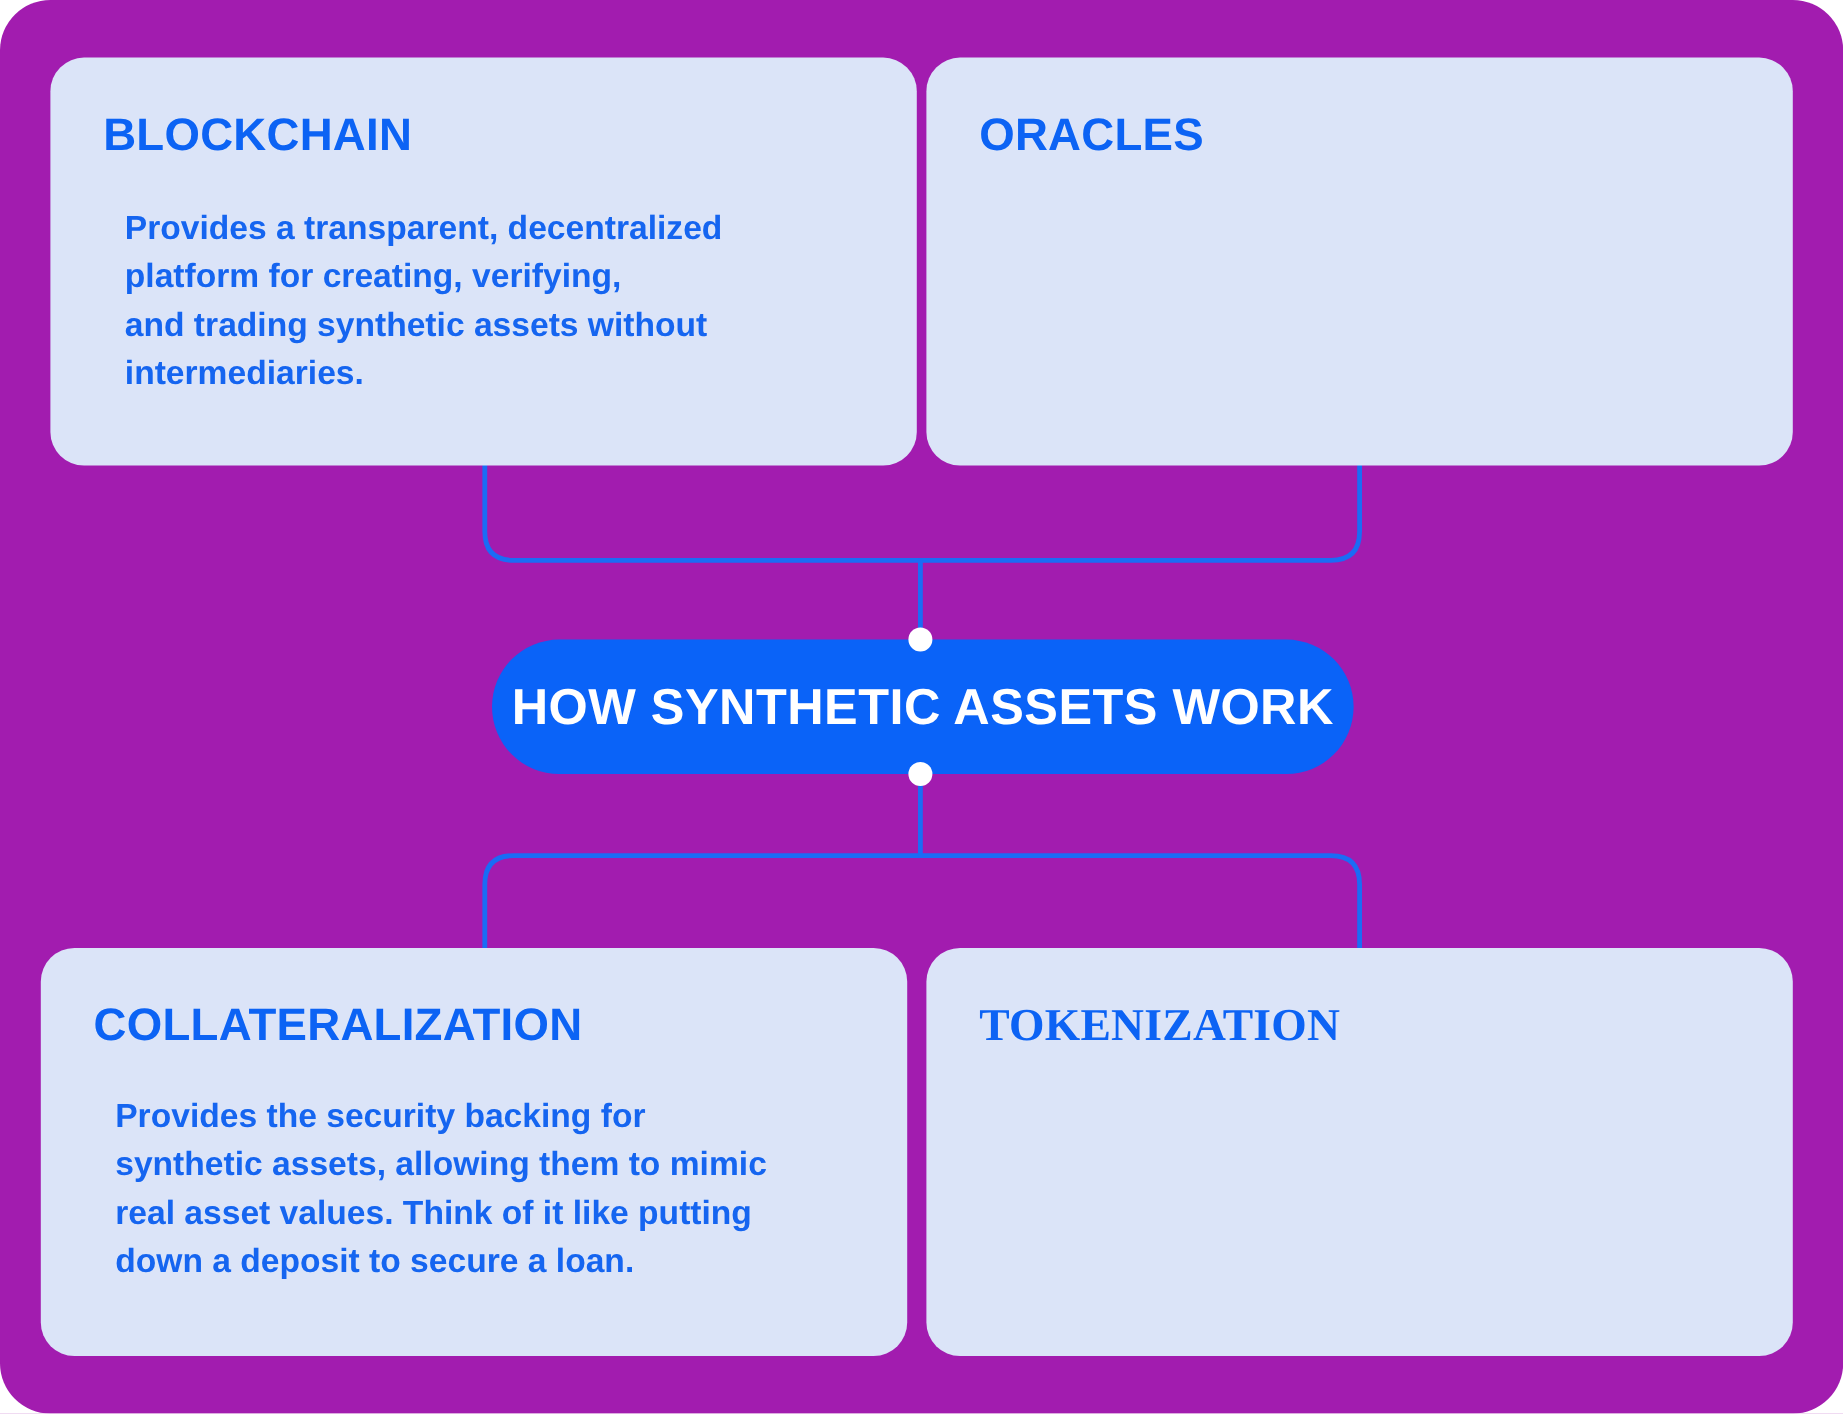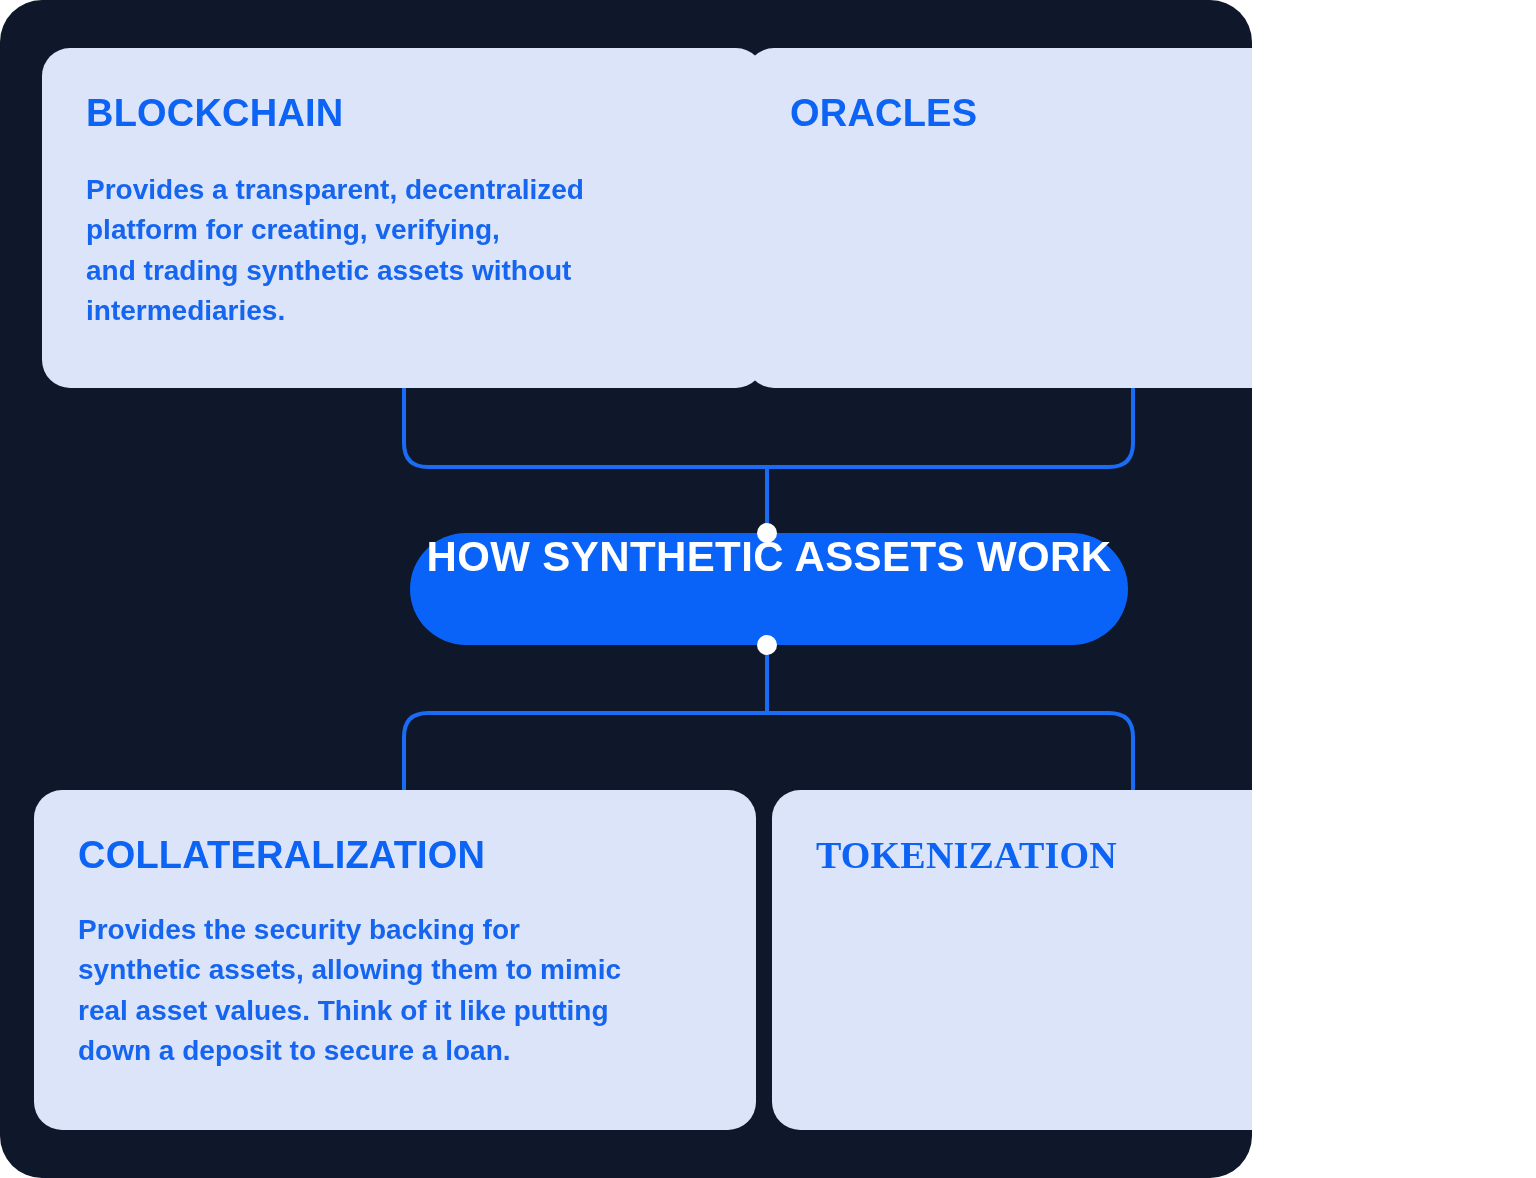--- a/index.html
+++ b/index.html
@@ -8,23 +8,23 @@
     background: #ffffff;
     width: 1536px;
     height: 1178px;
     overflow: hidden;
   }
   body {
     font-family: "Liberation Sans", sans-serif;
   }
   #canvas {
     position: relative;
-    width: 1252px;
+    width: 1536px;
     height: 1178px;
-    background: #0f172a;
+    background: #a21caf;
     border-radius: 42px;
     overflow: hidden;
     box-sizing: border-box;
   }
   .connectors {
     position: absolute;
     left: 0;
     top: 0;
     width: 1536px;
     height: 1178px;
@@ -46,41 +46,41 @@
     letter-spacing: 0.2px;
     line-height: 1.05;
     margin: 0 0 36px 0;
     white-space: nowrap;
   }
   .card-body {
     font-size: 28px;
     font-weight: 700;
     color: #1565f0;
     line-height: 1.44;
-    margin: 0;
+    margin: 18px;
     white-space: pre-line;
   }
   #card-blockchain      { left: 42px;  top: 48px;   width: 722px; height: 340px; }
-  #card-oracles         { left: 746px; top: 48px;   width: 722px; height: 340px; }
+  #card-oracles         { left: 772px; top: 48px;   width: 722px; height: 340px; }
   #card-collateralization { left: 34px;  top: 790px;  width: 722px; height: 340px; }
   #card-tokenization    { left: 772px; top: 790px;  width: 722px; height: 340px; font-family: Liberation Serif, serif; }
 
   #card-collateralization .card-title,
   #card-tokenization .card-title { margin-bottom: 34px; }
 
   .center-pill {
     position: absolute;
     left: 410px;
     top: 533px;
     width: 718px;
     height: 112px;
     background: #0a63f8;
     border-radius: 56px;
     display: flex;
-    align-items: flex-start;
+    align-items: center;
     justify-content: center;
     z-index: 3;
   }
   .center-pill-label {
     font-size: 42px;
     font-weight: 700;
     color: #ffffff;
     letter-spacing: 0.4px;
     white-space: nowrap;
   }

